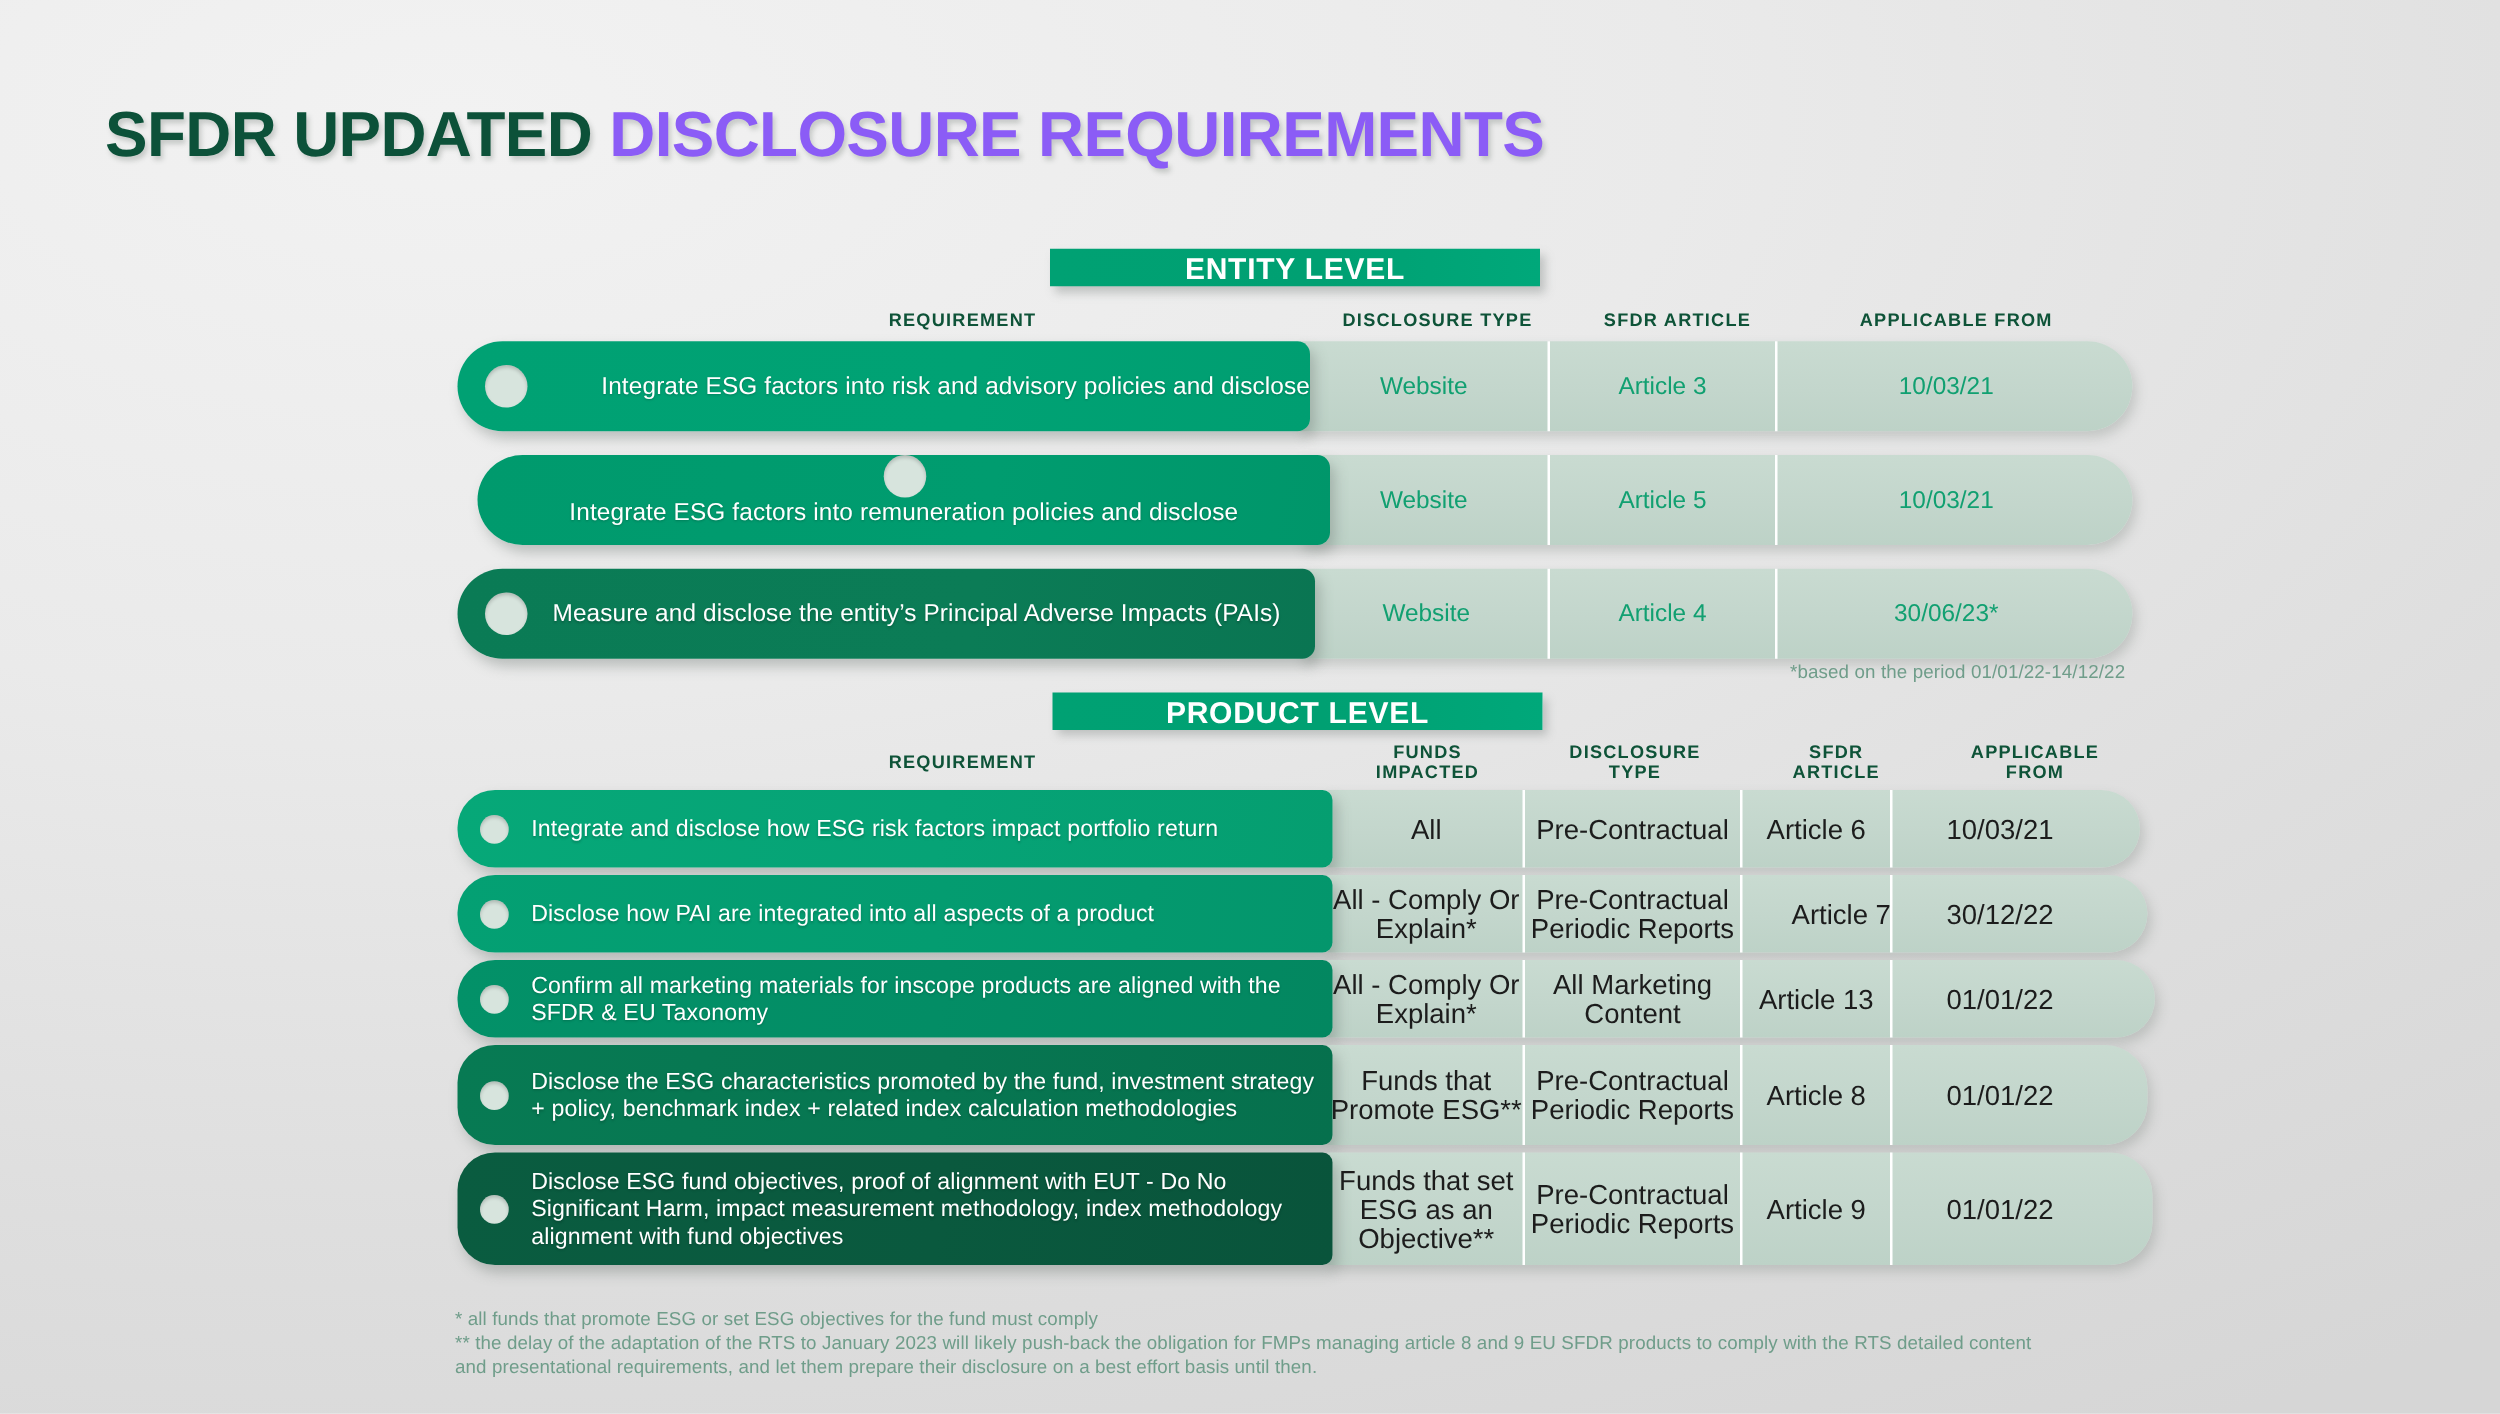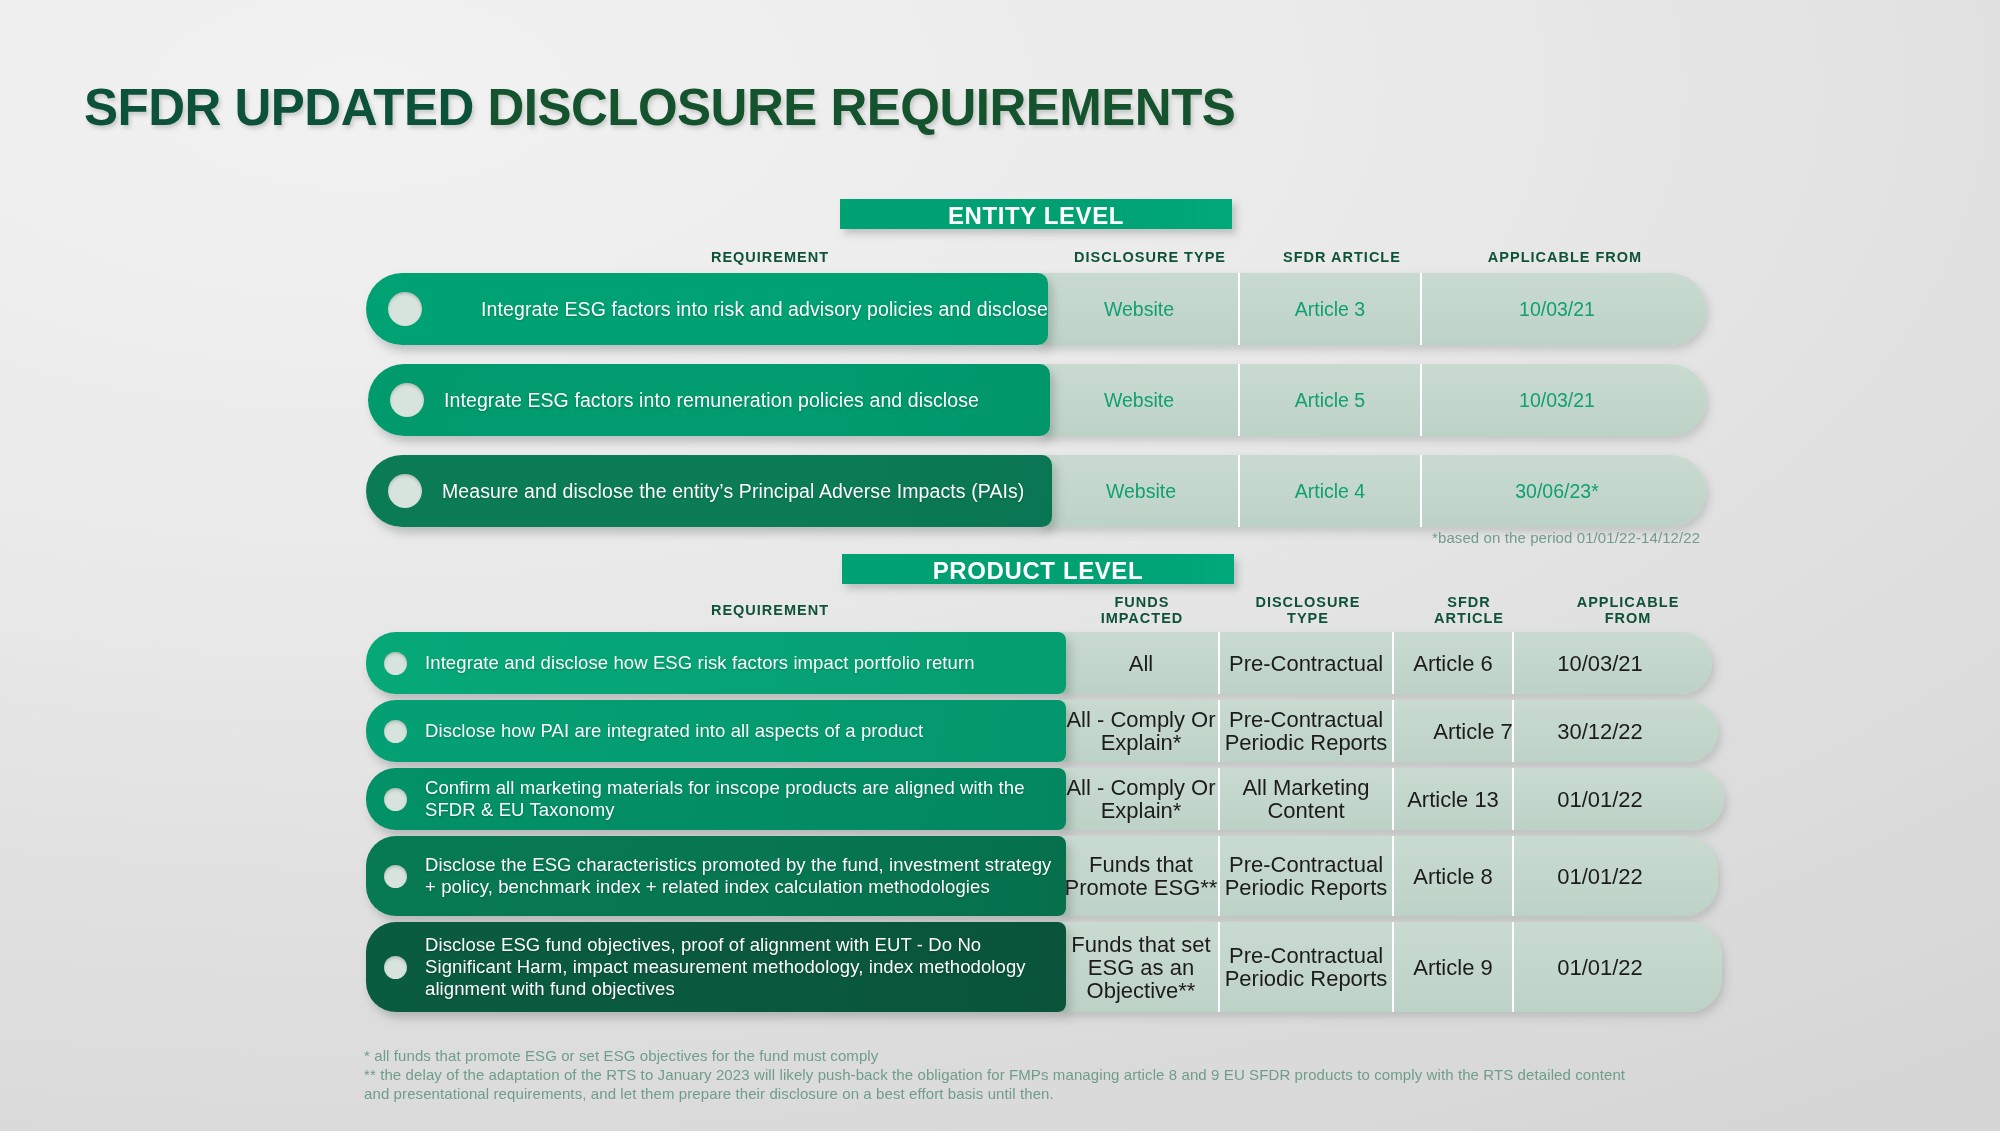--- a/index.html
+++ b/index.html
@@ -28,21 +28,21 @@
     position: absolute;
     left: 84px;
     top: 78px;
     font-size: 51px;
     font-weight: bold;
     letter-spacing: -0.5px;
     white-space: nowrap;
     text-shadow: 2px 3px 4px rgba(90,100,95,0.28);
   }
   .title .t-dark { color: #0c5139; }
-  .title .t-bright { color: #14532d; }
+  .title .t-bright { color: #8b5cf6; }
 
   
   .banner {
     position: absolute;
     height: 30px;
     line-height: 34px;
     text-align: center;
     color: #ffffff;
     font-weight: bold;
     font-size: 24px;
@@ -187,21 +187,21 @@
     <span class="dot"></span>
     <span class="req-text">Integrate ESG factors into risk and advisory policies and disclose</span>
   </div>
   <div class="cell entity-cell" style="left:1040px; top:273px; width:198px; height:72px;">Website</div>
   <div class="cell entity-cell" style="left:1240px; top:273px; width:180px; height:72px;">Article 3</div>
   <div class="cell entity-cell" style="left:1422px; top:273px; width:270px; height:72px;">10/03/21</div>
 
   <div class="band rounded-r" style="left:1040px; top:364px; width:666px; height:72px;"></div>
   <div class="sep" style="left:1238px; top:364px; height:72px;"></div>
   <div class="sep" style="left:1420px; top:364px; height:72px;"></div>
-  <div class="pill entity" style="left:368px; top:364px; width:682px; background:linear-gradient(100deg,#009a6d 0%,#009c6f 60%,#00966a 100%);">
+  <div class="pill entity" style="left:382px; top:364px; width:682px; background:linear-gradient(100deg,#009a6d 0%,#009c6f 60%,#00966a 100%);flex-direction:column;">
     <span class="dot"></span>
     <span class="req-text">Integrate ESG factors into remuneration policies and disclose</span>
   </div>
   <div class="cell entity-cell" style="left:1040px; top:364px; width:198px; height:72px;">Website</div>
   <div class="cell entity-cell" style="left:1240px; top:364px; width:180px; height:72px;">Article 5</div>
   <div class="cell entity-cell" style="left:1422px; top:364px; width:270px; height:72px;">10/03/21</div>
 
   <div class="band rounded-r" style="left:1040px; top:455px; width:666px; height:72px;"></div>
   <div class="sep" style="left:1238px; top:455px; height:72px;"></div>
   <div class="sep" style="left:1420px; top:455px; height:72px;"></div>

